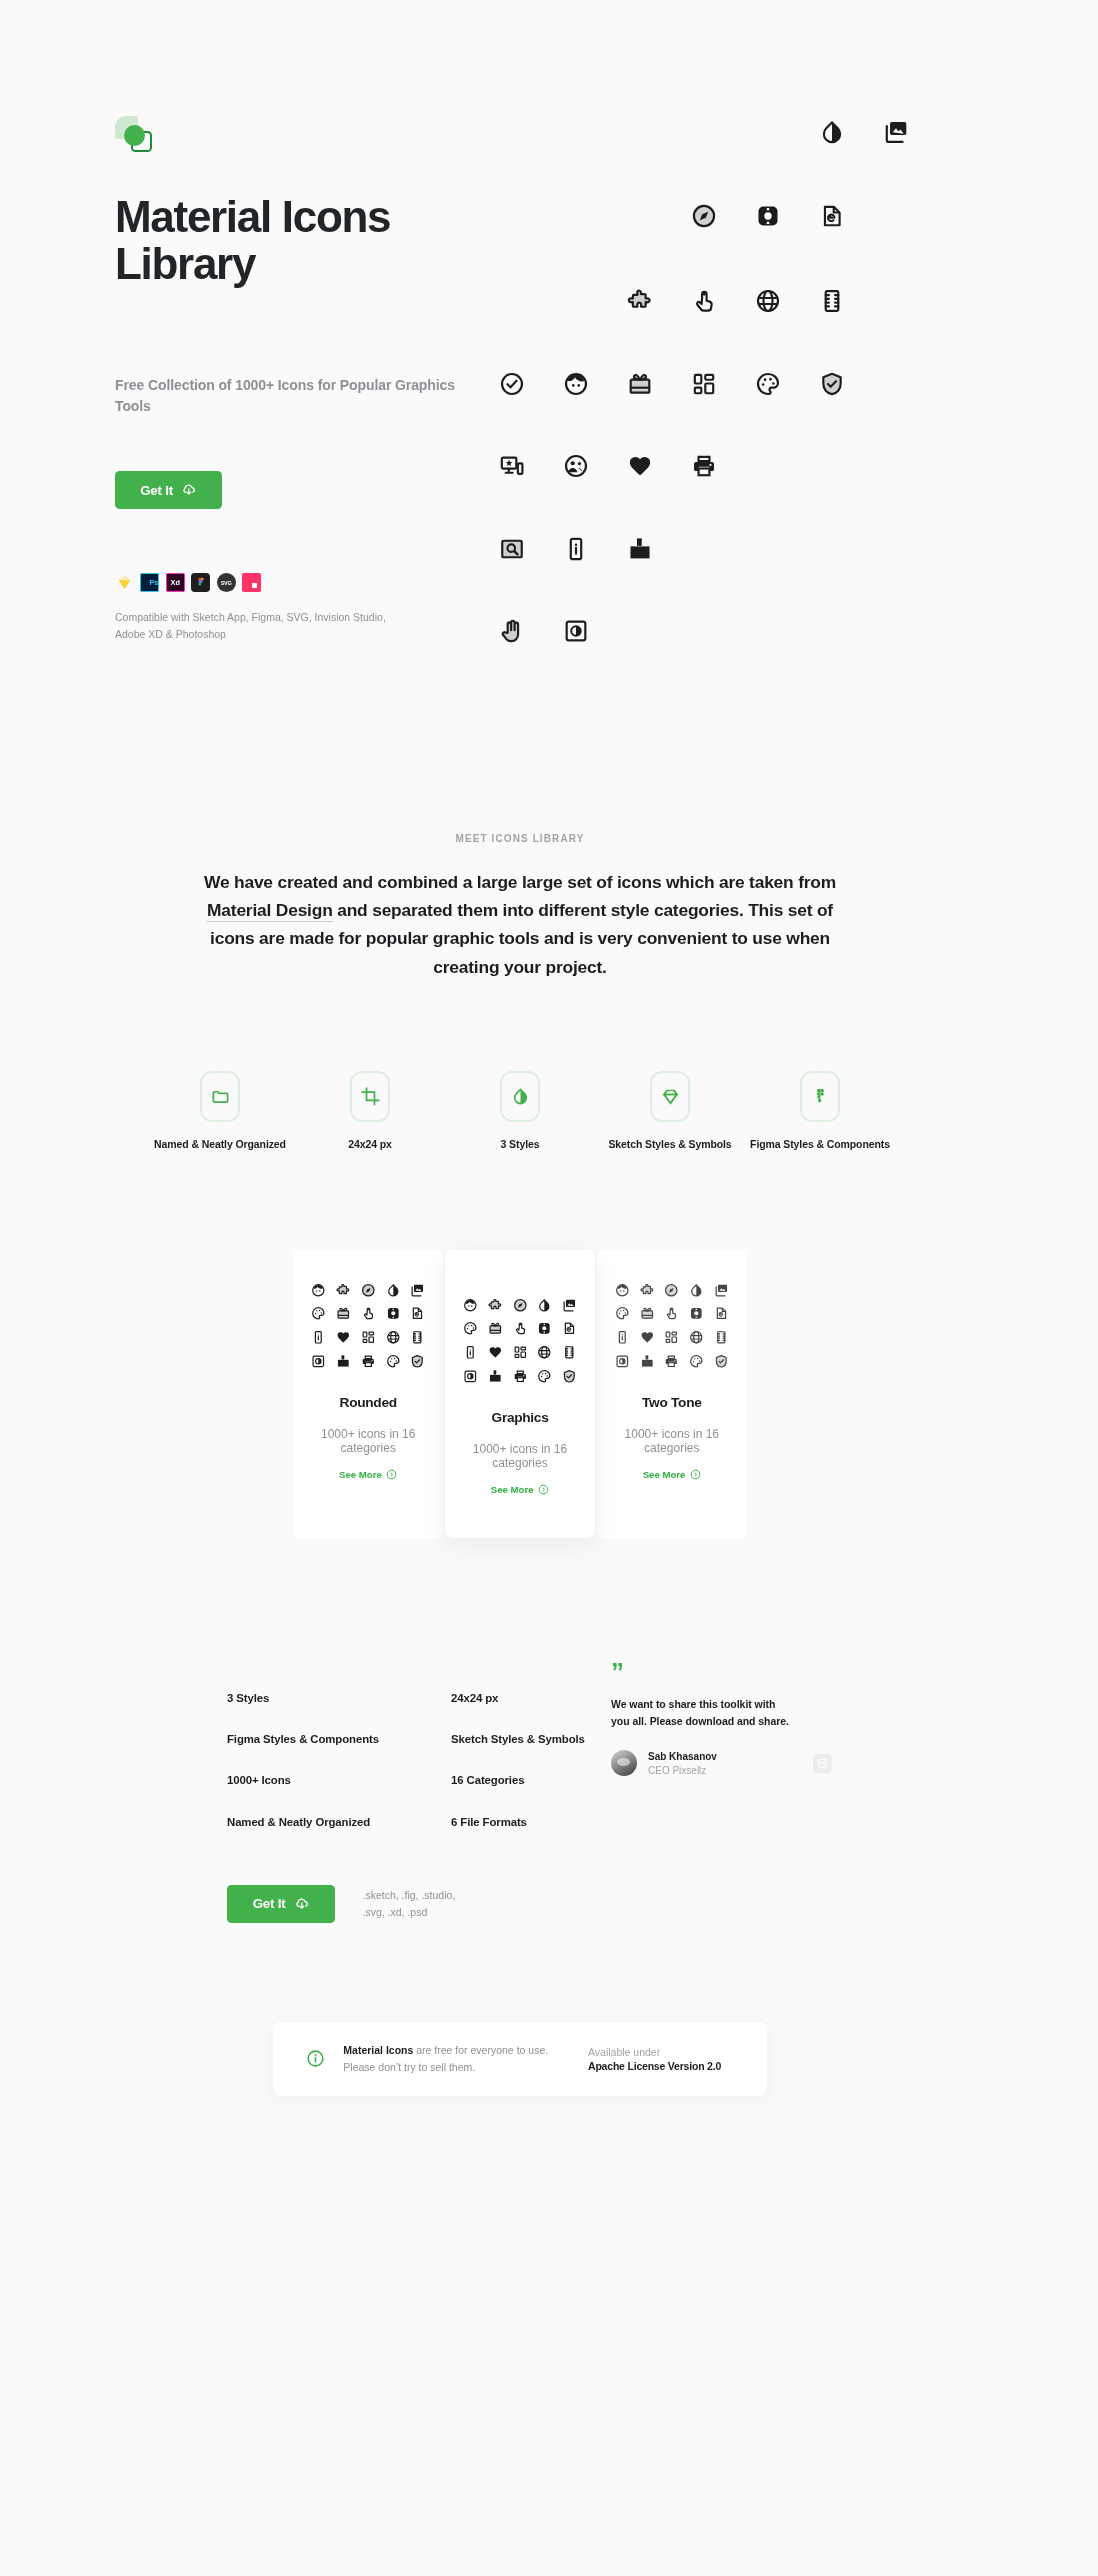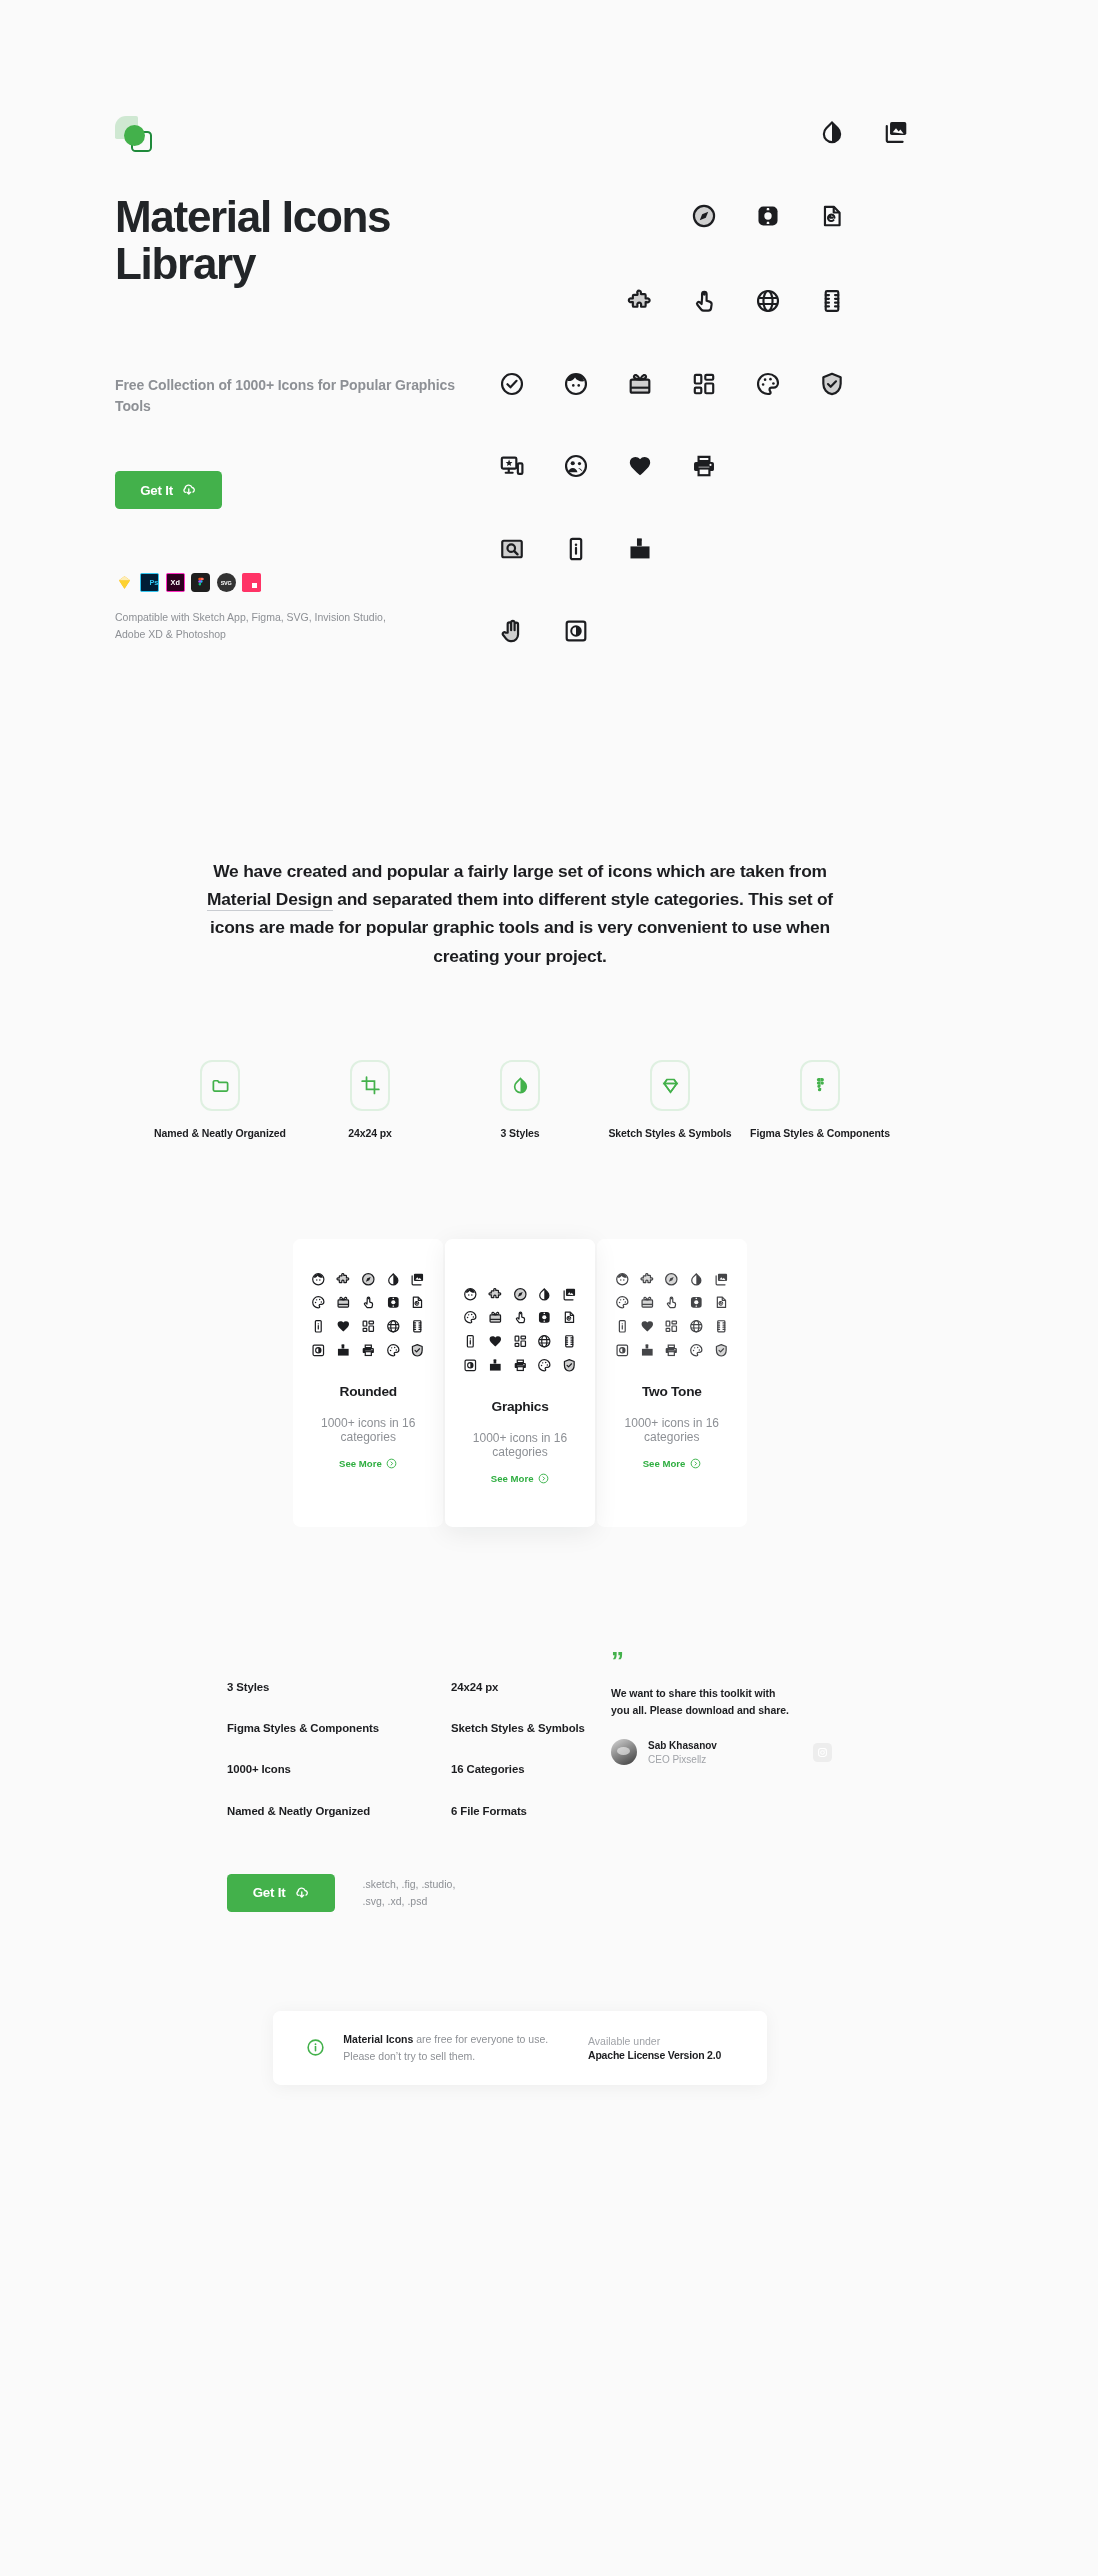--- a/index.html
+++ b/index.html
@@ -409,22 +409,23 @@
           <svg viewBox="0 0 24 24">
             <rect x="3.4" y="3.4" width="17.2" height="17.2" rx="2" fill="none" stroke="currentColor" stroke-width="2"></rect>
             <path d="M12 7.6v8.8a4.4 4.4 0 000-8.8z" fill="currentColor"></path>
             <circle cx="12" cy="12" r="4.4" fill="none" stroke="currentColor" stroke-width="1.8"></circle>
           </svg>
         </div>
       </div>
   </section>
 
   <section class="meet">
+    <div class="meet-eyebrow">MEET ICONS LIBRARY</div>
     <p class="meet-body">
-      <span>We have created and popular a fairly large set of icons which are taken from </span><u>Material Design</u><span> and separated them into different style categories. This set of icons are made for popular graphic tools and is very convenient to use when creating your project.</span>
+      <span>We have created and combined a large large set of icons which are taken from </span><u>Material Design</u><span> and separated them into different style categories. This set of icons are made for popular graphic tools and is very convenient to use when creating your project.</span>
     </p>
 
     <div class="features">
       <div class="feat">
         <div class="feat-box">
           <svg viewBox="0 0 24 24" fill="none" stroke="currentColor" stroke-width="2.2" stroke-linejoin="round">
               <path d="M3 7.5a1.5 1.5 0 011.5-1.5h4l1.6 2H19.5A1.5 1.5 0 0121 9.5v8a1.5 1.5 0 01-1.5 1.5h-15A1.5 1.5 0 013 17.5z"></path>
             </svg>
         </div>
         <div class="feat-label">Named &amp; Neatly Organized</div>

